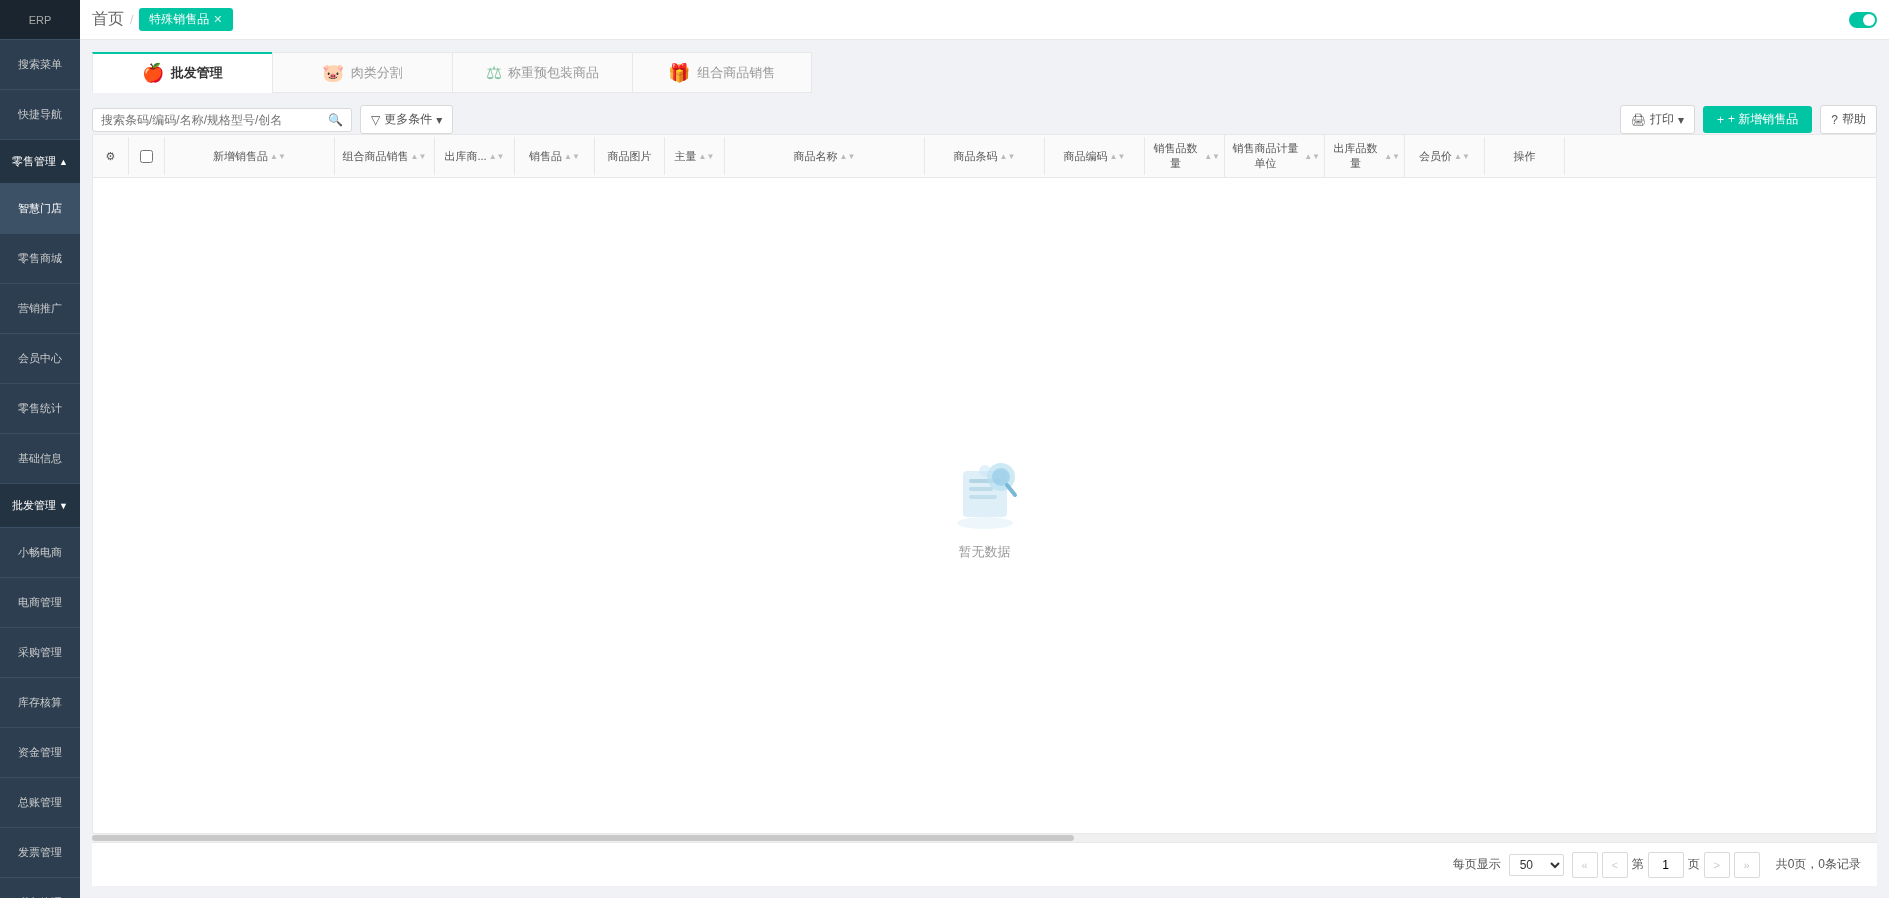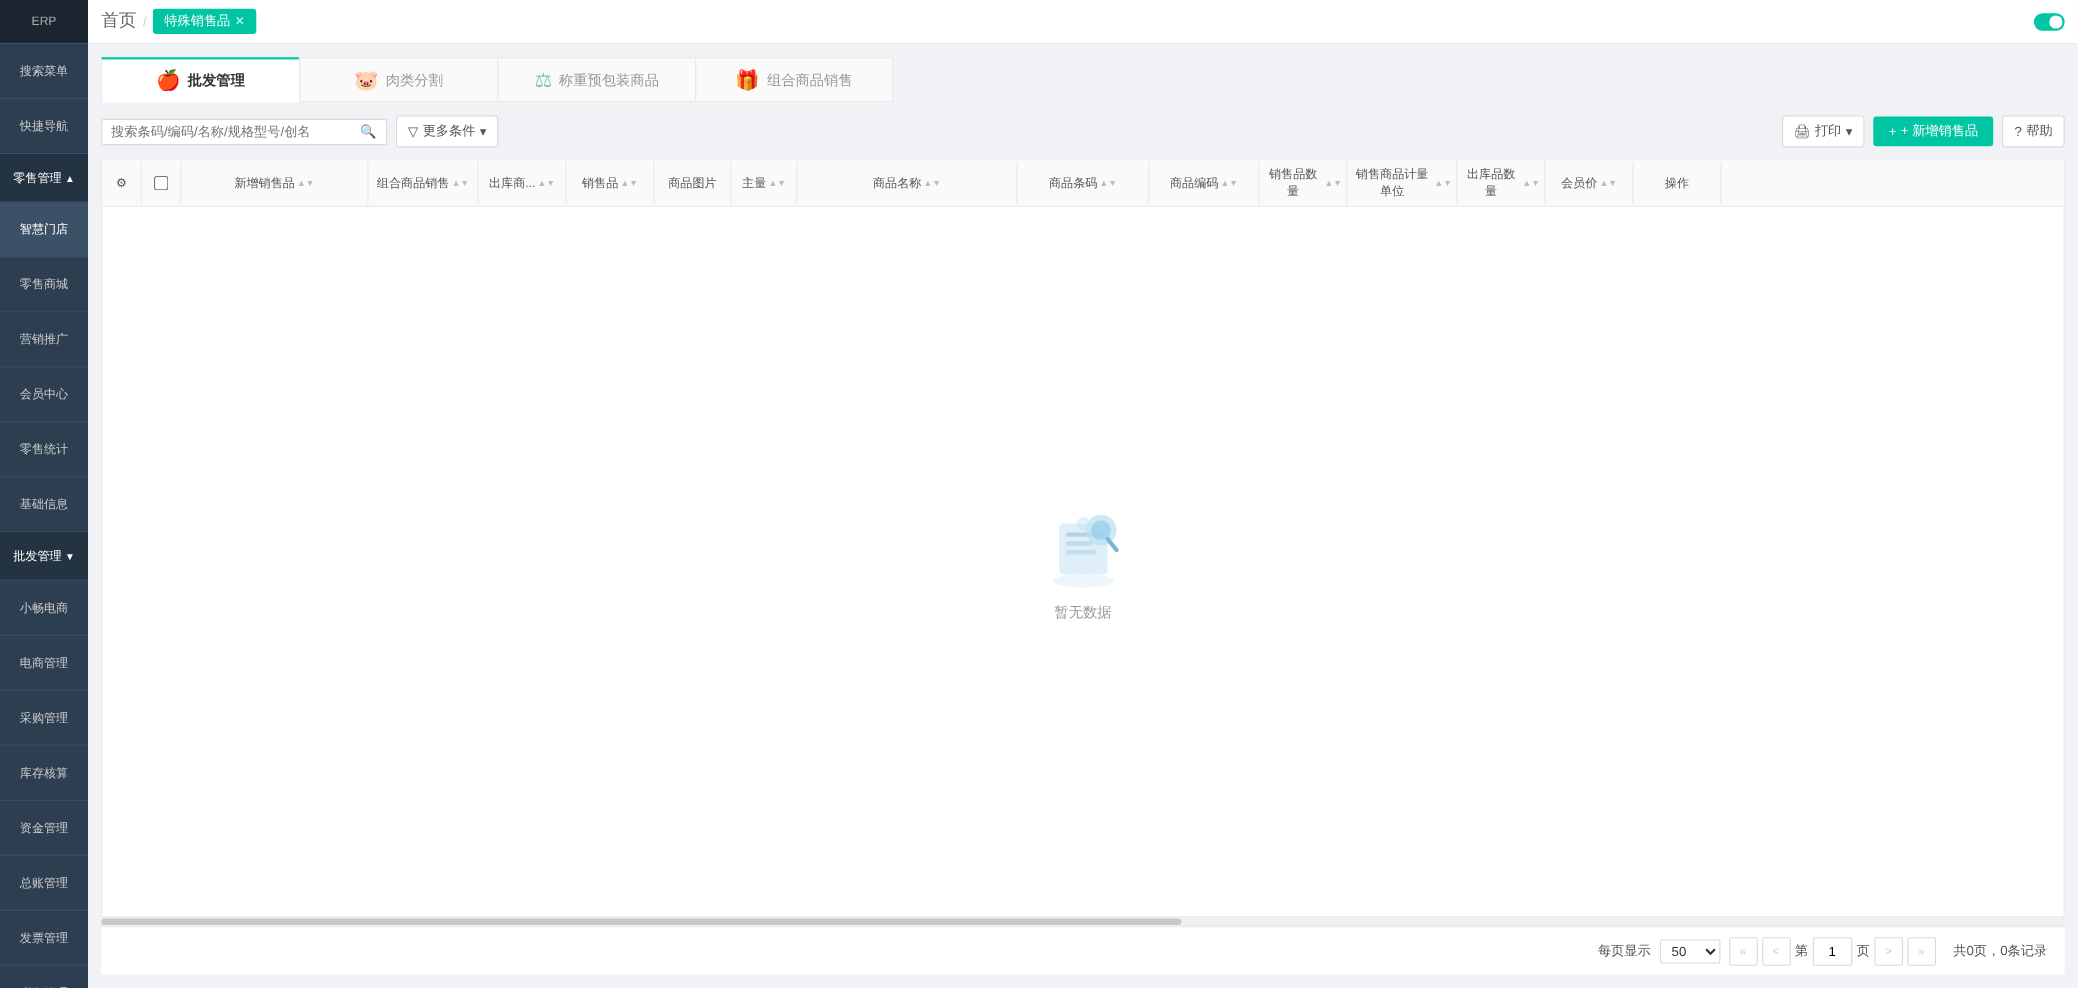--- a/index.html
+++ b/index.html
@@ -175,21 +175,20 @@
     }
     .tab-icon-fresh { color: #ff6b6b; }
     .tab-icon-meat { color: #e8a87c; }
     .tab-icon-scale { color: #82c4a0; }
     .tab-icon-combo { color: #f5c842; }
 
     
     .toolbar {
       display: flex;
       align-items: center;
-      margin-bottom: 10px;
       gap: 8px;
       flex-shrink: 0;
     }
     .search-box {
       display: flex;
       align-items: center;
       border: 1px solid #d9d9d9;
       border-radius: 3px;
       padding: 4px 8px;
       background: #fff;

